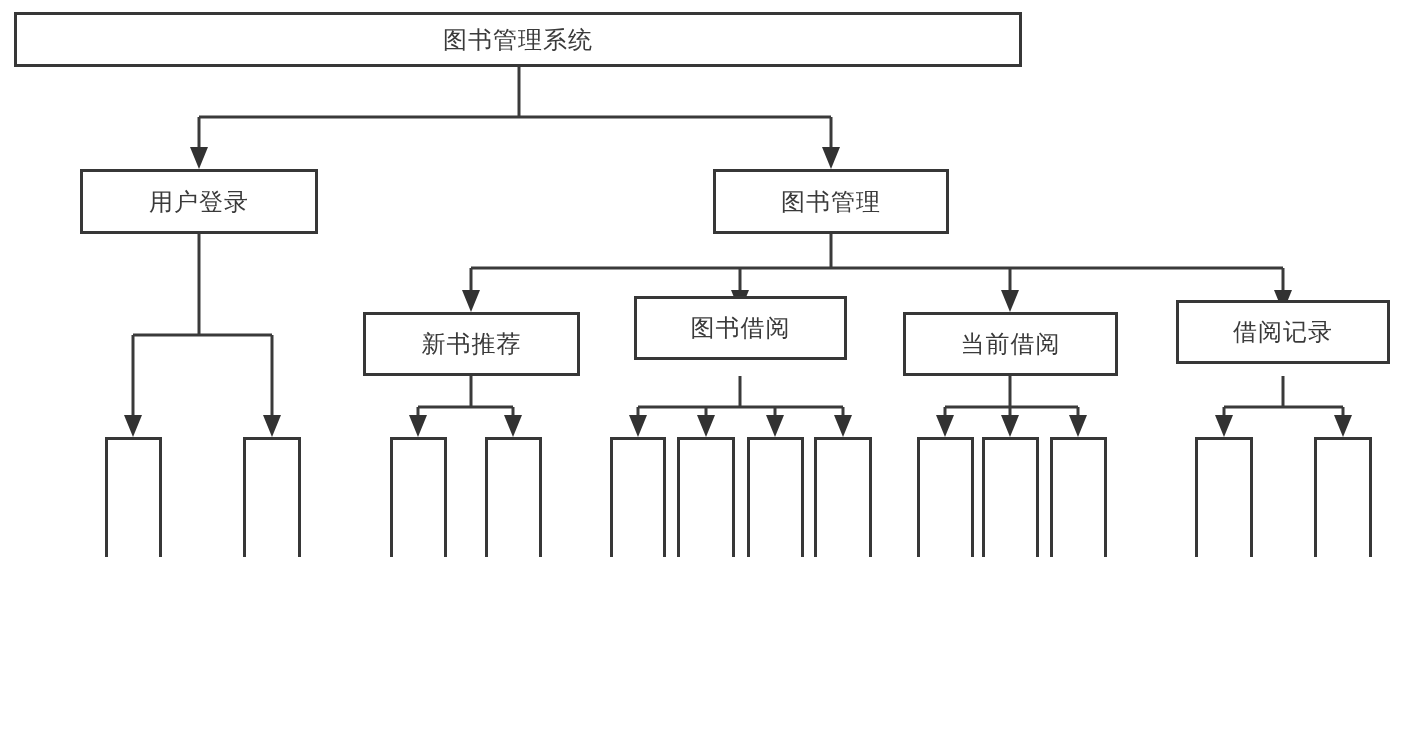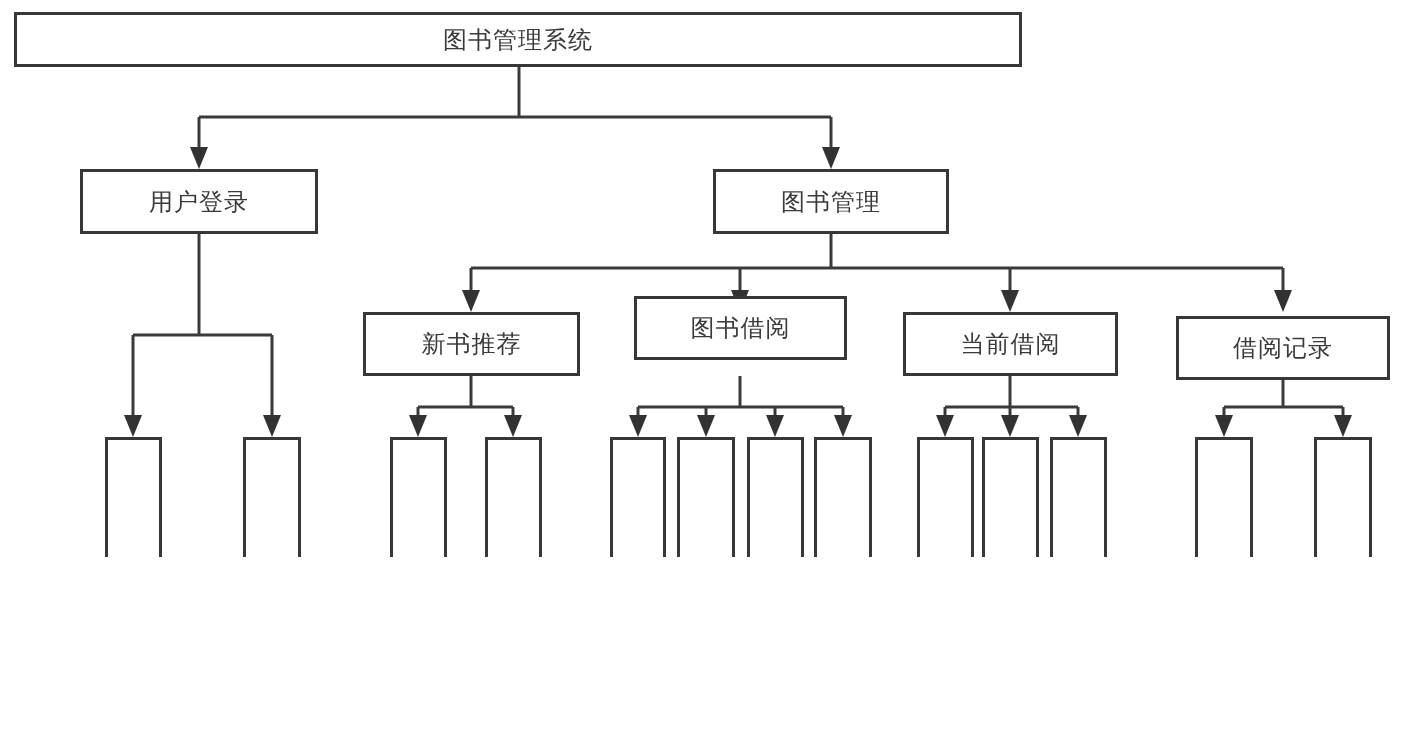--- a/index.html
+++ b/index.html
@@ -139,21 +139,21 @@
 
   <div class="node hnode" style="left:713px; top:169px; width:236px; height:65px;">
     <span>图书管理</span>
   </div>
   <div class="node hnode" style="left:634px; top:296px; width:213px; height:64px;">
     <span>图书借阅</span>
   </div>
   <div class="node hnode" style="left:903px; top:312px; width:215px; height:64px;">
     <span>当前借阅</span>
   </div>
-  <div class="node hnode" style="left:1176px; top:316px; width:214px; height:64px;">
+  <div class="node hnode" style="left:1176px; top:300px; width:214px; height:64px;">
     <span>借阅记录</span>
   </div>
 
   <div class="node vnode" style="left:105px; top:437px; width:57px; height:300px;">
     <span>用户登录</span>
   </div>
   <div class="node vnode" style="left:243px; top:437px; width:58px; height:300px;">
     <span>注销登录</span>
   </div>
   <div class="node vnode" style="left:390px; top:437px; width:57px; height:300px;">

